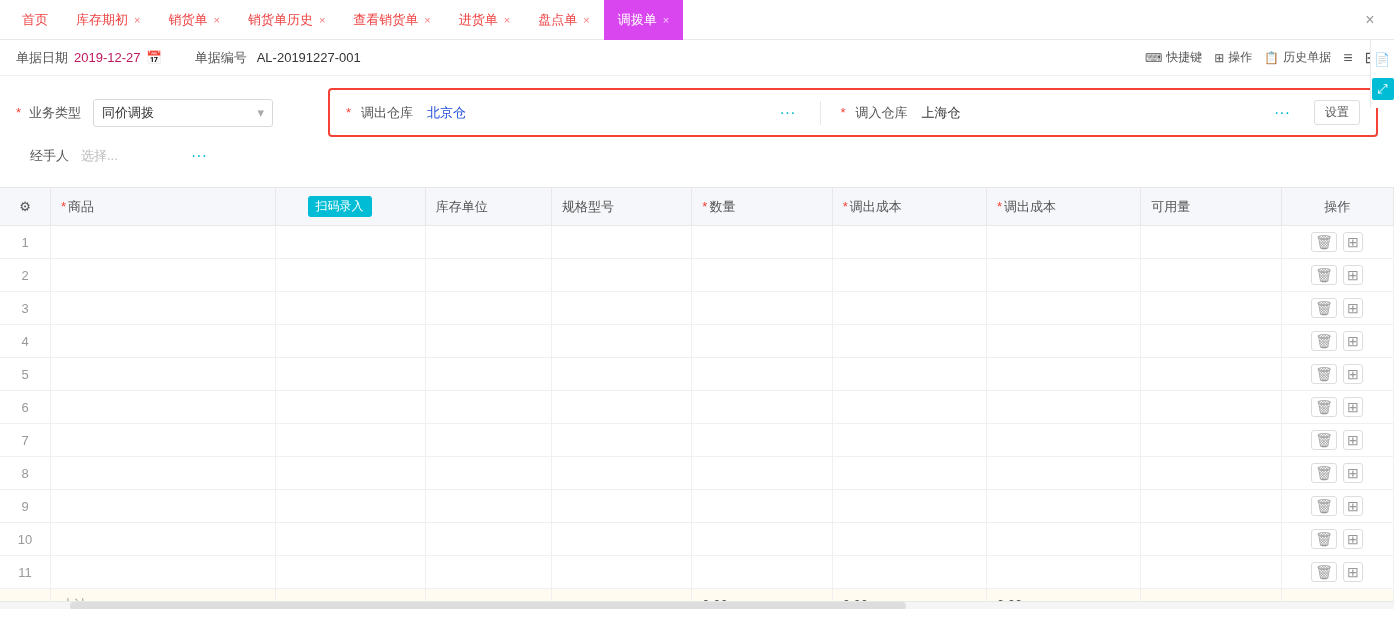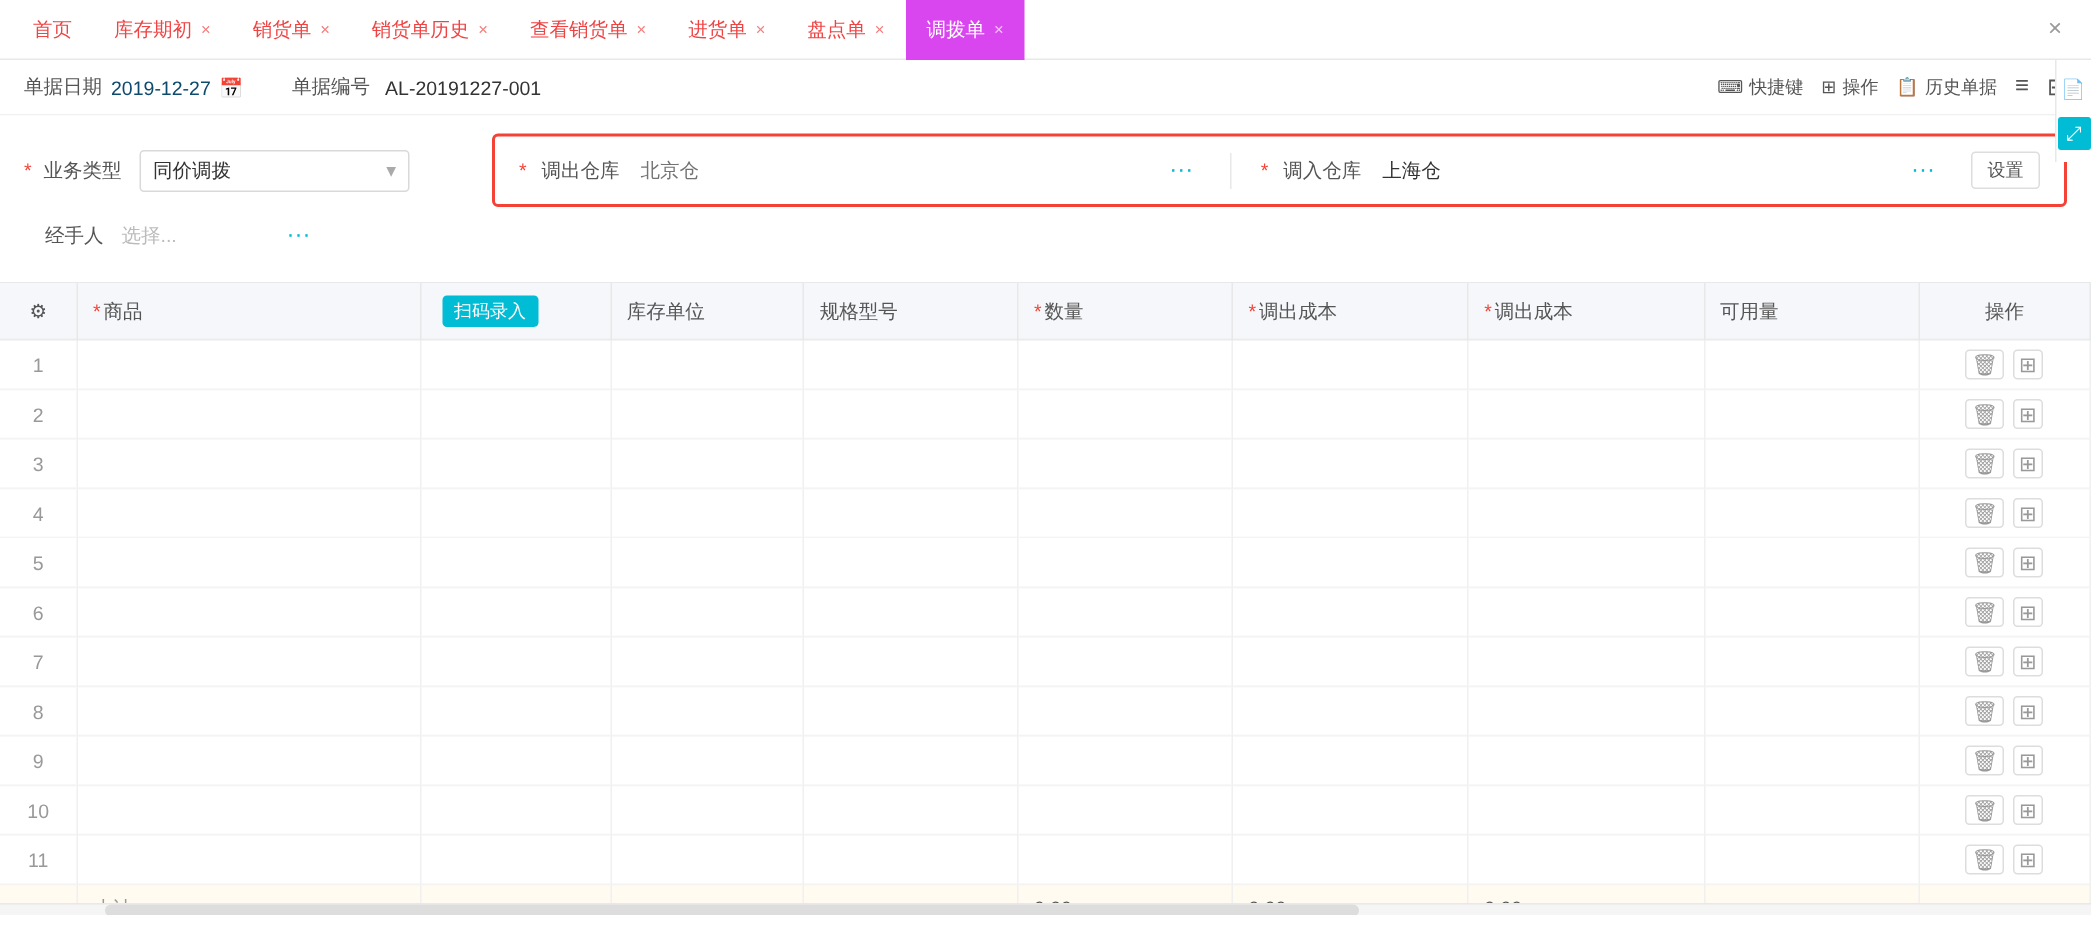--- a/index.html
+++ b/index.html
@@ -219,21 +219,21 @@
 
     
     .scan-btn {
       background: #00bcd4;
       color: #fff;
       border: none;
       border-radius: 3px;
       padding: 2px 8px;
       font-size: 12px;
       cursor: pointer;
-      margin-left: 4px;
+      margin-left: 22px;
     }
 
     
     .right-sidebar {
       position: fixed;
       right: 0;
       top: 40px;
       width: 24px;
       display: flex;
       flex-direction: column;
@@ -311,21 +311,21 @@
       <div class="tab-item active">
         <span>调拨单</span>
         <span class="tab-close">×</span>
       </div>
       <div class="window-close">×</div>
     </div>
 
   <div class="toolbar">
     <div class="toolbar-item">
       <span class="form-label">单据日期</span>
-      <span class="form-value" style="color:#0c4a6e;font-weight:500;">2019-12-27</span>
+      <span class="form-value" style="color:#be185d;font-weight:500;">2019-12-27</span>
       <span class="date-icon">📅</span>
     </div>
     <div class="toolbar-item">
       <span class="form-label">单据编号</span>
       <span class="form-value" style="color:#333;font-weight:500;margin-left:4px;">AL-20191227-001</span>
     </div>
     <div class="toolbar-right">
       <div class="toolbar-btn">
         <span>⌨</span>
         <span>快捷键</span>
@@ -353,21 +353,21 @@
           <span>同价调拨</span>
           <span class="arrow">▾</span>
         </div>
       </div>
 
       <div class="warehouse-box">
 
         <div class="warehouse-field">
           <span class="required-star">*</span>
           <span class="form-label">调出仓库</span>
-          <span class="form-value" style="margin-left:6px; color:#737373;">北京仓</span>
+          <span class="form-value" style="margin-left:6px; color:#1d4ed8;">北京仓</span>
           <span class="ellipsis-btn" style="margin-left:auto;">···</span>
         </div>
         <div class="warehouse-divider"></div>
 
         <div class="warehouse-field">
           <span class="required-star">*</span>
           <span class="form-label">调入仓库</span>
           <span class="form-value" style="margin-left:6px; color:#333;">上海仓</span>
           <span class="ellipsis-btn" style="margin-left:auto;">···</span>
         </div>

